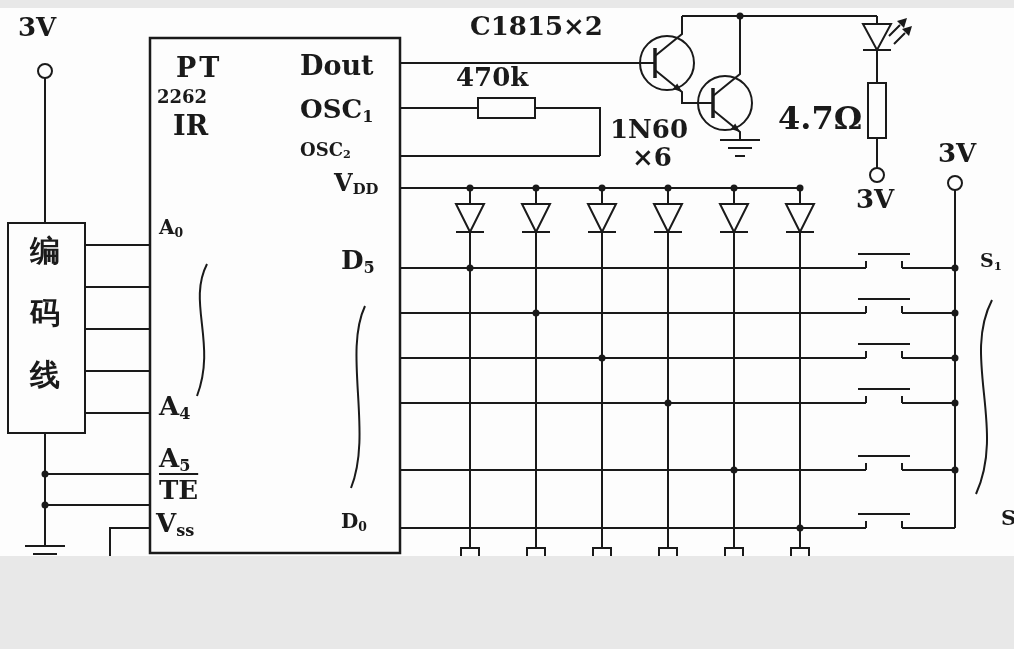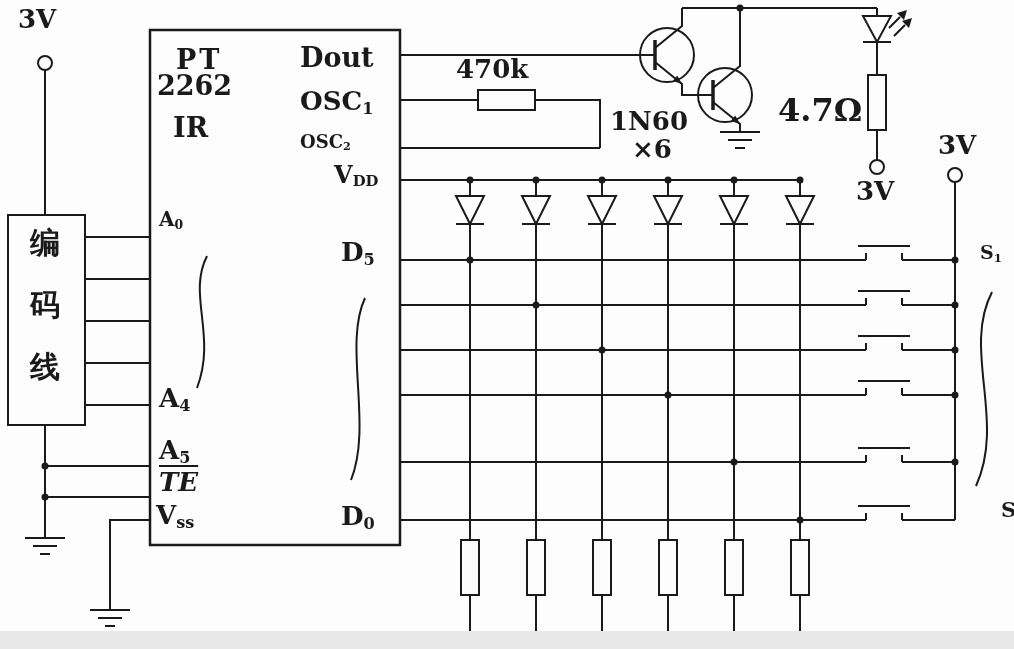--- a/index.html
+++ b/index.html
@@ -1,25 +1,25 @@
 <!DOCTYPE html>
 <html style="--ink: #1a1a1a; --bg: #fdfdfd;"><head>
 <meta charset="utf-8">
 <style>
   :root { --ink:#1a1a1a; --bg:#fdfdfd; }
   html,body { margin:0; padding:0; background:#e8e8e8; }
   .stage {
-    position:relative; width:1014px; height:631px; margin:0 auto;
+    position:relative; width:1014px; height:548px; margin:8px auto;
     background:var(--bg); color:var(--ink); overflow:hidden;
     font-family:"DejaVu Serif", serif;
   }
   .stage svg { position:absolute; left:0; top:0; color:var(--ink); }
   .lbl { position:absolute; font-weight:700; line-height:1; white-space:nowrap; }
   .sub { font-size:0.62em; vertical-align:-0.22em; font-weight:700; }
-  .ovl { text-decoration:overline;font-style:italic; }
+  .ovl { text-decoration:overline; }
   .cjk { font-family:"DejaVu Sans","Liberation Sans",sans-serif; }
 </style>
 </head>
 <body>
 
 <div class="stage">
 
   <svg width="1014" height="649" viewBox="0 0 1014 649">
     <defs>
       <g id="diode-v">
@@ -160,37 +160,38 @@
     </g>
   </svg>
 
   <div class="lbl" style="left:18px;top:6px;font-size:26px">3V</div>
 
   <div class="lbl cjk" style="left:30px;top:228px;font-size:30px">编</div>
   <div class="lbl cjk" style="left:30px;top:290px;font-size:30px">码</div>
   <div class="lbl cjk" style="left:30px;top:352px;font-size:30px">线</div>
 
   <div class="lbl" style="left:176px;top:46px;font-size:27px;letter-spacing:3px">PT</div>
-  <div class="lbl" style="left:157px;top:72px;font-size:27px">2262</div>
-  <div class="lbl" style="left:173px;top:114px;font-size:27px">IR</div>
+  <div class="lbl" style="left:157px;top:80px;font-size:18px">2262</div>
+  <div class="lbl" style="left:173px;top:104px;font-size:27px">IR</div>
 
   <div class="lbl" style="left:300px;top:44px;font-size:27px">Dout</div>
   <div class="lbl" style="left:300px;top:88px;font-size:26px"><span>OSC</span><span class="sub">1</span></div>
   <div class="lbl" style="left:300px;top:133px;font-size:18px"><span>OSC</span><span class="sub">2</span></div>
   <div class="lbl" style="left:334px;top:163px;font-size:24px"><span>V</span><span class="sub">DD</span></div>
   <div class="lbl" style="left:341px;top:239px;font-size:26px"><span>D</span><span class="sub">5</span></div>
-  <div class="lbl" style="left:341px;top:503px;font-size:26px"><span>D</span><span class="sub">0</span></div>
+  <div class="lbl" style="left:341px;top:503px;font-size:20px"><span>D</span><span class="sub">0</span></div>
 
   <div class="lbl" style="left:159px;top:209px;font-size:20px"><span>A</span><span class="sub">0</span></div>
   <div class="lbl" style="left:159px;top:385px;font-size:26px"><span>A</span><span class="sub">4</span></div>
   <div class="lbl" style="left:159px;top:437px;font-size:26px"><span>A</span><span class="sub">5</span></div>
   <div class="lbl ovl" style="left:159px;top:469px;font-size:26px">TE</div>
   <div class="lbl" style="left:156px;top:502px;font-size:26px"><span>V</span><span class="sub">ss</span></div>
 
   <div class="lbl" style="left:456px;top:56px;font-size:26px">470k</div>
+  <div class="lbl" style="left:470px;top:5px;font-size:26px">C1815×2</div>
   <div class="lbl" style="left:610px;top:108px;font-size:26px">1N60</div>
   <div class="lbl" style="left:632px;top:136px;font-size:26px">×6</div>
   <div class="lbl" style="left:778px;top:94px;font-size:32px">4.7Ω</div>
 
   <div class="lbl" style="left:856px;top:178px;font-size:26px">3V</div>
   <div class="lbl" style="left:938px;top:132px;font-size:26px">3V</div>
 
   <div class="lbl" style="left:980px;top:243px;font-size:19px"><span>S</span><span class="sub">1</span></div>
   <div class="lbl" style="left:1001px;top:499px;font-size:21px"><span>S</span><span class="sub">2</span></div>
 

